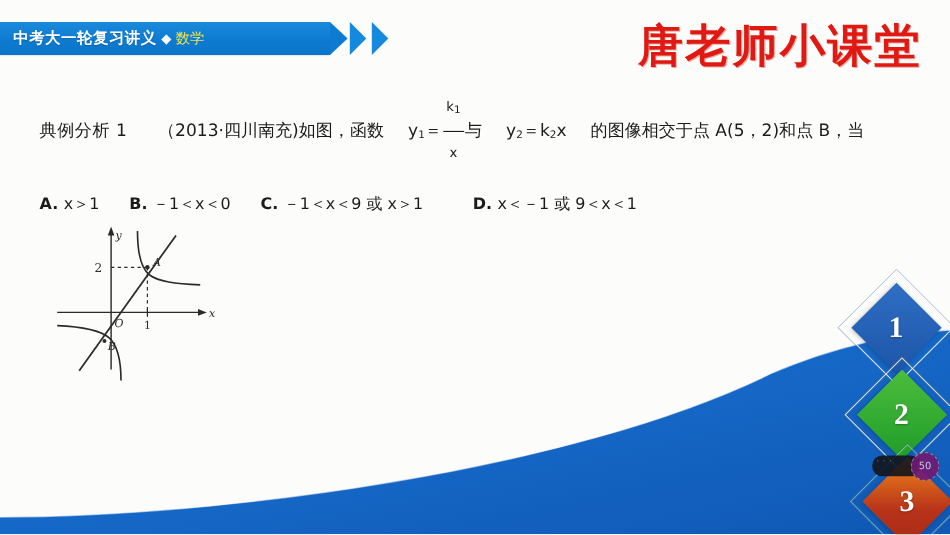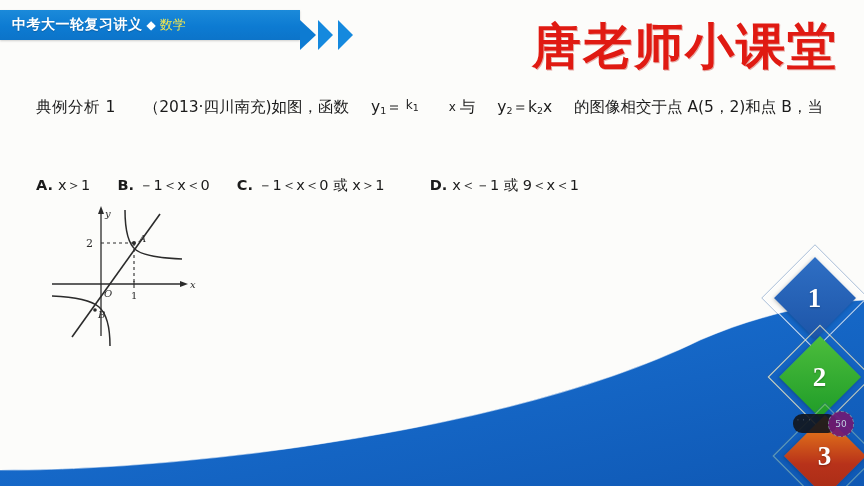--- a/index.html
+++ b/index.html
@@ -10,21 +10,21 @@
     overflow:hidden;position:relative;
   }
   .stage{position:absolute;inset:0;background:#fcfcfa;overflow:hidden;}
 
   
   .wave-wrap{position:absolute;left:0;top:300px;width:864px;height:186px;overflow:hidden;}
   .wave-svg{display:block;}
 
   
   .banner{
-    position:absolute;left:0;top:10px;height:30px;width:300px;
+    position:absolute;left:0;top:20px;height:30px;width:300px;
     background:linear-gradient(180deg,#1b8ada 0%,#0d7bd2 55%,#0c74c9 100%);
     display:flex;align-items:center;
     box-shadow:0 1px 2px rgba(0,0,0,.18);
   }
   .banner-point{
     position:absolute;left:300px;top:20px;width:0;height:0;
     border-top:15px solid transparent;border-bottom:15px solid transparent;
     border-left:16px solid #0d7bd2;
   }
   .banner-text{
@@ -38,33 +38,33 @@
     border-top:15px solid transparent;border-bottom:15px solid transparent;
     border-left:15px solid #1589de;}
   .chev.c1{left:318px;}
   .chev.c2{left:338px;}
 
   
   .brand{
     position:absolute;right:26px;top:14px;
     color:#e01a12;
     font-family:"DejaVu Serif","Liberation Serif",serif;
-    font-size:49px;font-weight:700;letter-spacing:2px;
+    font-size:41px;font-weight:700;letter-spacing:2px;
     text-shadow:1px 1px 0 rgba(190,20,10,.35);
     white-space:nowrap;
   }
 
   
   .q-body{position:absolute;left:36px;top:92px;width:800px;color:#1b1b1b;}
   .q-line{font-size:15.5px;line-height:30px;white-space:nowrap;}
   .q-line .lbl{font-weight:400;letter-spacing:.5px;}
   .gap-s{display:inline-block;width:12px;}
   .gap-m{display:inline-block;width:18px;}
 
-  .frac{display:inline-flex;align-items:center;
+  .frac{display:inline-flex;flex-direction:column;align-items:center;
         vertical-align:middle;line-height:1;margin:0 1px;position:relative;top:-1px;gap:12px;}
   .frac .num{font-size:12px;padding:0 3px 1px 3px;}
   .frac .bar{display:block;width:100%;height:1.4px;background:#1b1b1b;}
   .frac .den{font-size:12px;padding:1px 3px 0 3px;}
   sub.s{font-size:9.5px;vertical-align:-2px;}
 
   .q-opts{position:absolute;left:36px;top:176px;font-size:14.5px;white-space:nowrap;color:#1b1b1b;}
   .opt{display:inline-block;text-align:right;}
   .opt-k{font-weight:600;margin-right:5px;}
 
@@ -173,21 +173,21 @@
   <div class="q-opts">
     <span class="opt">
       <span class="opt-k">A.</span><span>x＞1</span>
     </span>
     <span class="gap-m"></span>
     <span class="opt">
       <span class="opt-k">B.</span><span>－1＜x＜0</span>
     </span>
     <span class="gap-m"></span>
     <span class="opt">
-      <span class="opt-k">C.</span><span>－1＜x＜0 或 x＞1</span>
+      <span class="opt-k">C.</span><span>－1＜x＜9 或 x＞1</span>
     </span>
     <span class="gap-m"></span><span class="gap-m"></span>
     <span class="opt">
       <span class="opt-k">D.</span><span>x＜－1 或 9＜x＜1</span>
     </span>
   </div>
 
   <div class="figure">
     <svg width="170" height="146" viewBox="0 0 170 146">
       <g stroke="#2b2b2b" fill="none" stroke-width="1.3">

